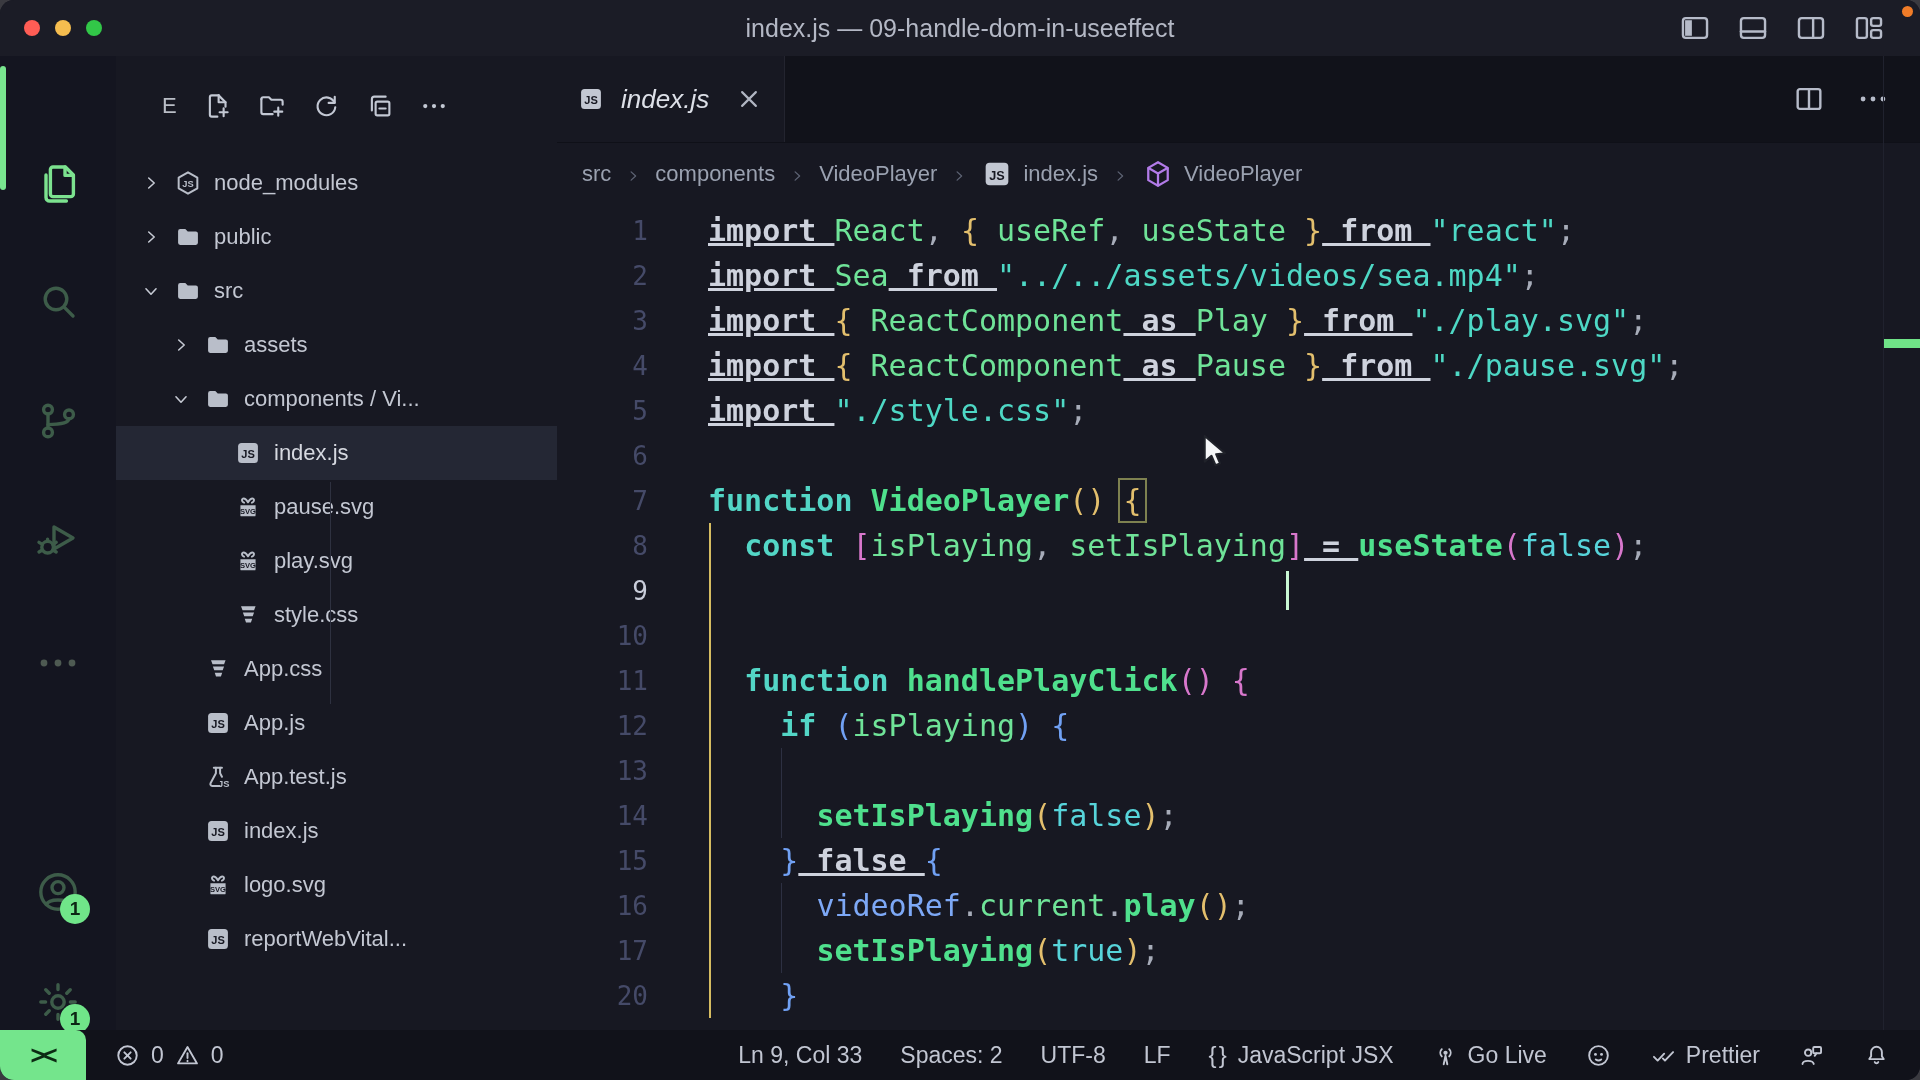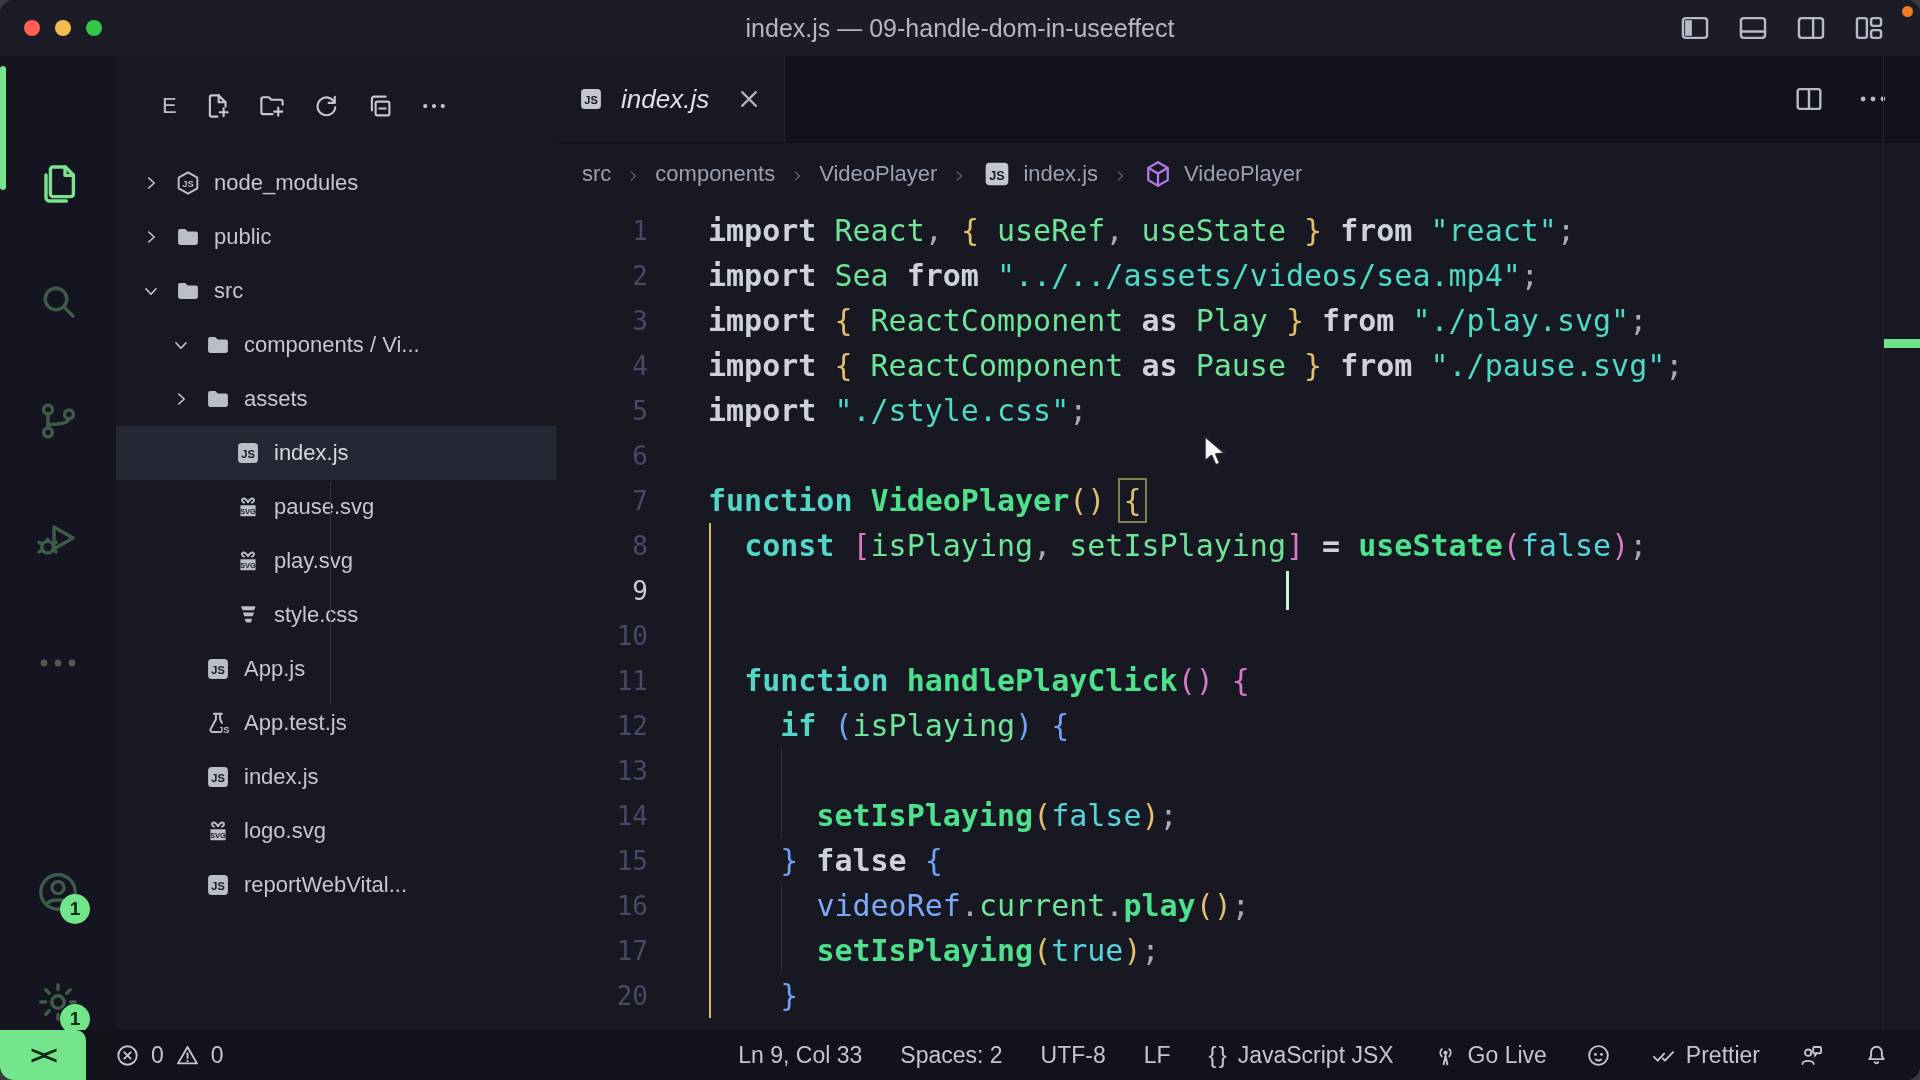--- a/index.html
+++ b/index.html
@@ -50,21 +50,21 @@
   .bc-item{display:flex;align-items:center;gap:10px;}
   .bc-ico{width:32px;height:32px;color:#c2c7d2;}
   .bc-ico.purple{color:#b27be8;}
 
   
   .code-area{position:absolute;left:557px;top:208px;right:36px;}
   .code-row{height:45px;display:flex;align-items:center;}
   .gutter{width:91px;flex:0 0 91px;text-align:right;font-family:"DejaVu Sans Mono",monospace;font-size:26px;color:#454a68;}
   .gutter.active{color:#c9cdda;}
   .code-text{padding-left:60px;font-family:"DejaVu Sans Mono",monospace;font-size:30px;white-space:pre;}
-  .tk-k{color:#ced2dd;font-weight:bold;}
+  .tk-k{color:#ced2dd;font-weight:bold;text-decoration:underline;}
   .tk-t{color:#53d6c6;font-weight:bold;}
   .tk-g{color:#6fe398;}
   .tk-f{color:#4fe08d;font-weight:bold;}
   .tk-s{color:#4ed8c5;}
   .tk-c{color:#57d4da;}
   .tk-p{color:#a7acb9;}
   .tk-y{color:#e3bf6d;}
   .tk-m{color:#d877cc;}
   .tk-b{color:#71a1f4;}
   .tk-o{color:#7da8f6;}
@@ -224,39 +224,39 @@
               </svg></span>
           </span>
           <span class="tree-icon"><svg viewBox="0 0 24 24" width="100%" height="100%" fill="none" stroke="currentColor" stroke-width="1.7" stroke-linecap="round" stroke-linejoin="round">
               <path fill="currentColor" stroke="none" d="M3.5 7a1.8 1.8 0 0 1 1.8-1.8h4.4l2.1 2.1h6.9A1.8 1.8 0 0 1 20.5 9.1V17a1.8 1.8 0 0 1-1.8 1.8H5.3A1.8 1.8 0 0 1 3.5 17z"></path>
             </svg></span>
           <span>src</span>
         </div>
         <div class="tree-row" style="padding-left: 54px;">
           <span class="chev-slot">
             <span class="ico" style="width:22px;height:22px;display:inline-block"><svg viewBox="0 0 24 24" width="100%" height="100%" fill="none" stroke="currentColor" stroke-width="1.7" stroke-linecap="round" stroke-linejoin="round">
+                <path d="M9.5 6.5l6 5.5-6 5.5"></path>
+              </svg></span>
+          </span>
+          <span class="tree-icon"><svg viewBox="0 0 24 24" width="100%" height="100%" fill="none" stroke="currentColor" stroke-width="1.7" stroke-linecap="round" stroke-linejoin="round">
+              <path fill="currentColor" stroke="none" d="M3.5 7a1.8 1.8 0 0 1 1.8-1.8h4.4l2.1 2.1h6.9A1.8 1.8 0 0 1 20.5 9.1V17a1.8 1.8 0 0 1-1.8 1.8H5.3A1.8 1.8 0 0 1 3.5 17z"></path>
+            </svg></span>
+          <span>assets</span>
+        </div>
+        <div class="tree-row" style="padding-left: 54px;">
+          <span class="chev-slot">
+            <span class="ico" style="width:22px;height:22px;display:inline-block"><svg viewBox="0 0 24 24" width="100%" height="100%" fill="none" stroke="currentColor" stroke-width="1.7" stroke-linecap="round" stroke-linejoin="round">
                 <path d="M6.5 9.5l5.5 6 5.5-6"></path>
               </svg></span>
           </span>
           <span class="tree-icon"><svg viewBox="0 0 24 24" width="100%" height="100%" fill="none" stroke="currentColor" stroke-width="1.7" stroke-linecap="round" stroke-linejoin="round">
               <path fill="currentColor" stroke="none" d="M3.5 7a1.8 1.8 0 0 1 1.8-1.8h4.4l2.1 2.1h6.9A1.8 1.8 0 0 1 20.5 9.1V17a1.8 1.8 0 0 1-1.8 1.8H5.3A1.8 1.8 0 0 1 3.5 17z"></path>
             </svg></span>
           <span>components / Vi...</span>
         </div>
-        <div class="tree-row" style="padding-left: 54px;">
-          <span class="chev-slot">
-            <span class="ico" style="width:22px;height:22px;display:inline-block"><svg viewBox="0 0 24 24" width="100%" height="100%" fill="none" stroke="currentColor" stroke-width="1.7" stroke-linecap="round" stroke-linejoin="round">
-                <path d="M9.5 6.5l6 5.5-6 5.5"></path>
-              </svg></span>
-          </span>
-          <span class="tree-icon"><svg viewBox="0 0 24 24" width="100%" height="100%" fill="none" stroke="currentColor" stroke-width="1.7" stroke-linecap="round" stroke-linejoin="round">
-              <path fill="currentColor" stroke="none" d="M3.5 7a1.8 1.8 0 0 1 1.8-1.8h4.4l2.1 2.1h6.9A1.8 1.8 0 0 1 20.5 9.1V17a1.8 1.8 0 0 1-1.8 1.8H5.3A1.8 1.8 0 0 1 3.5 17z"></path>
-            </svg></span>
-          <span>assets</span>
-        </div>
         <div class="tree-row selected" style="padding-left: 84px;">
           <span class="chev-slot"></span>
           <span class="tree-icon"><svg viewBox="0 0 24 24" width="100%" height="100%" fill="none" stroke="currentColor" stroke-width="1.7" stroke-linecap="round" stroke-linejoin="round">
               <rect x="3.5" y="3.5" width="17" height="17" rx="3" fill="currentColor" stroke="none"></rect>
               <text x="12" y="16.3" font-size="9.5" font-weight="bold" text-anchor="middle" fill="#171822" stroke="none" font-family="Liberation Sans, sans-serif">JS</text>
             </svg></span>
           <span>index.js</span>
         </div>
         <div class="tree-row" style="padding-left: 84px;">
           <span class="chev-slot"></span>
@@ -275,20 +275,27 @@
               <text x="12" y="17.8" font-size="6.5" font-weight="bold" text-anchor="middle" fill="#171822" stroke="none" font-family="Liberation Sans, sans-serif">SVG</text>
             </svg></span>
           <span>play.svg</span>
         </div>
         <div class="tree-row" style="padding-left: 84px;">
           <span class="chev-slot"></span>
           <span class="tree-icon"><svg viewBox="0 0 24 24" width="100%" height="100%" fill="none" stroke="currentColor" stroke-width="1.7" stroke-linecap="round" stroke-linejoin="round">
               <path fill="currentColor" stroke="none" d="M6 4.5h12.5l-1.3 3.4H7.3zM7.6 9.9h9.6l-1.2 3.2H8.8zM9.2 15.3h6.4l-1.1 3.2h-4.2z"></path>
             </svg></span>
           <span>style.css</span>
+        </div>
+        <div class="tree-row" style="padding-left: 54px;">
+          <span class="chev-slot"></span>
+          <span class="tree-icon"><svg viewBox="0 0 24 24" width="100%" height="100%" fill="none" stroke="currentColor" stroke-width="1.7" stroke-linecap="round" stroke-linejoin="round">
+              <path fill="currentColor" stroke="none" d="M6 4.5h12.5l-1.3 3.4H7.3zM7.6 9.9h9.6l-1.2 3.2H8.8zM9.2 15.3h6.4l-1.1 3.2h-4.2z"></path>
+            </svg></span>
+          <span>App.css</span>
         </div>
         <div class="tree-row" style="padding-left: 54px;">
           <span class="chev-slot"></span>
           <span class="tree-icon"><svg viewBox="0 0 24 24" width="100%" height="100%" fill="none" stroke="currentColor" stroke-width="1.7" stroke-linecap="round" stroke-linejoin="round">
               <rect x="3.5" y="3.5" width="17" height="17" rx="3" fill="currentColor" stroke="none"></rect>
               <text x="12" y="16.3" font-size="9.5" font-weight="bold" text-anchor="middle" fill="#171822" stroke="none" font-family="Liberation Sans, sans-serif">JS</text>
             </svg></span>
           <span>App.js</span>
         </div>
         <div class="tree-row" style="padding-left: 54px;">

